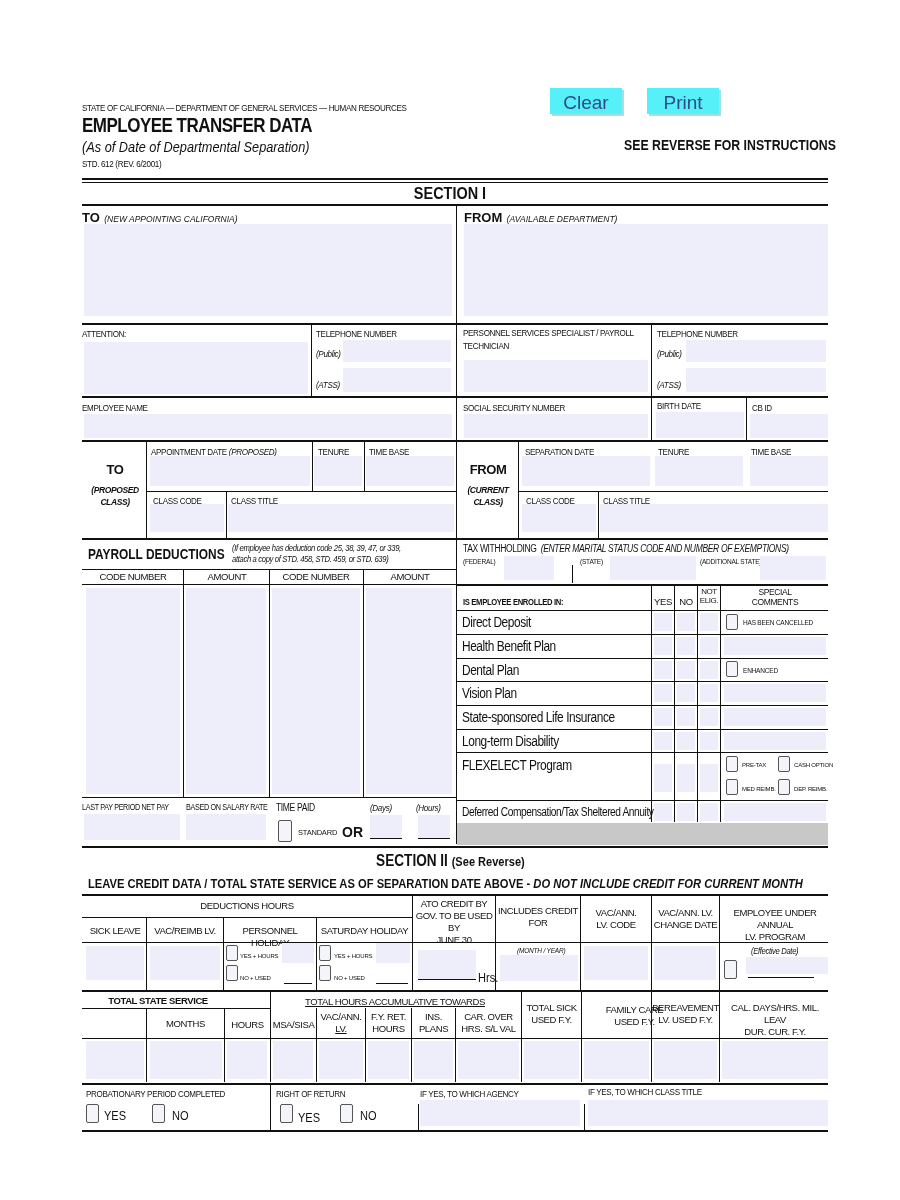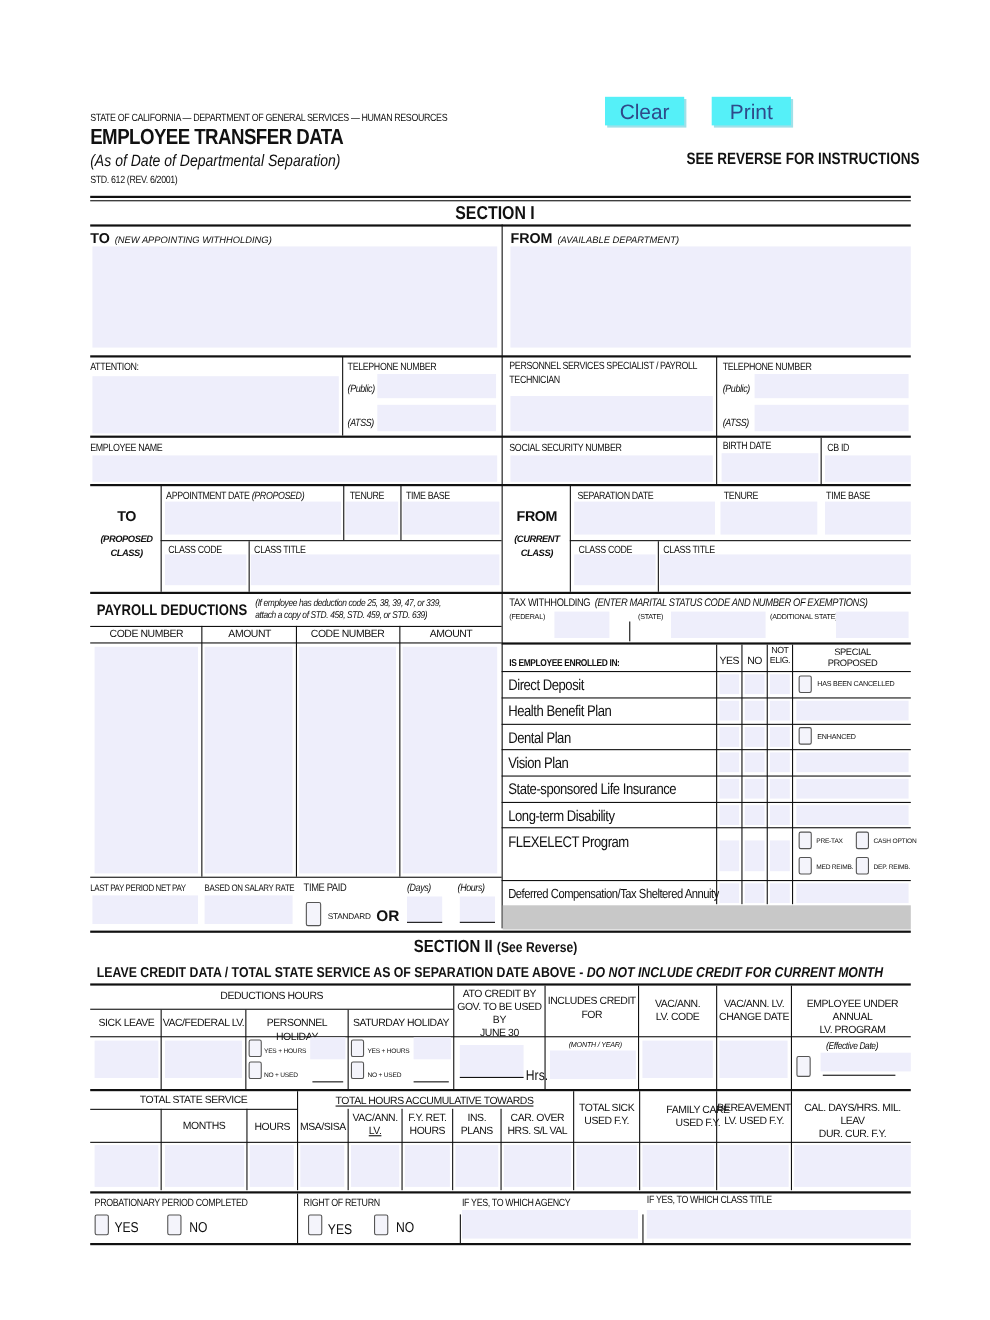--- a/index.html
+++ b/index.html
@@ -28,21 +28,21 @@
 <div class="btn" style="left:550px;top:88px;width:72px">Clear</div>
 <div class="btn" style="left:647px;top:88px;width:72px">Print</div>
 <div class="abs b" style="left:624px;top:136px;font-size:15px;transform:scaleX(.82);transform-origin:left top;white-space:nowrap">SEE REVERSE FOR INSTRUCTIONS</div>
 
 <div class="hl" style="left:82px;top:178px;width:746px;height:2px"></div>
 <div class="hl" style="left:82px;top:182px;width:746px;height:1px"></div>
 <div class="abs b" style="left:0;width:900px;text-align:center;top:184px;font-size:17px;transform:scaleX(.85)">SECTION I</div>
 <div class="hl" style="left:82px;top:204px;width:746px;height:2px"></div>
 <div class="vl" style="left:456px;top:204px;height:640px"></div>
 
-<div class="abs" style="left:82px;top:208px;white-space:nowrap"><span class="b" style="font-size:13px">TO</span> <span class="it" style="font-size:8.5px">(NEW APPOINTING WITHHOLDING)</span></div>
+<div class="abs" style="left:82px;top:208px;white-space:nowrap"><span class="b" style="font-size:13px">TO</span> <span class="it" style="font-size:8.5px">(NEW APPOINTING CALIFORNIA)</span></div>
 <div class="abs f" style="left:84px;top:224px;width:368px;height:92px"></div>
 <div class="abs" style="left:464px;top:208px;white-space:nowrap"><span class="b" style="font-size:13px">FROM</span> <span class="it" style="font-size:8.5px">(AVAILABLE DEPARTMENT)</span></div>
 <div class="abs f" style="left:464px;top:224px;width:364px;height:92px"></div>
 
 <div class="hl" style="left:82px;top:323px;width:746px;height:2px"></div>
 <div class="abs t" style="left:82px;top:328px">ATTENTION:</div>
 <div class="abs f" style="left:84px;top:342px;width:224px;height:52px"></div>
 <div class="vl" style="left:311px;top:324px;height:72px"></div>
 <div class="abs t" style="left:316px;top:328px">TELEPHONE NUMBER</div>
 <div class="abs t it" style="left:316px;top:348px">(Public)</div>
@@ -157,21 +157,21 @@
 <div class="vl" style="left:697px;top:586px;height:236px"></div>
 <div class="vl" style="left:720px;top:586px;height:236px"></div>
 <div class="abs tc" style="left:652px;top:596px;width:22px">YES</div>
 <div class="abs tc" style="left:675px;top:596px;width:22px">NO</div>
 <div class="abs tc" style="left:698px;top:587px;width:22px;font-size:8px;line-height:9px">
     <div>NOT</div>
     <div>ELIG.</div>
   </div>
 <div class="abs tc" style="left:722px;top:587px;width:106px;font-size:8.5px;line-height:10px">
     <div>SPECIAL</div>
-    <div>PROPOSED</div>
+    <div>COMMENTS</div>
   </div>
 <div class="hl" style="left:456px;top:610px;width:372px;height:1px"></div>
 
 <div class="abs enr" style="left:462px;top:614px">Direct Deposit</div>
 <div class="abs f" style="left:654px;top:613px;width:18px;height:18px"></div>
 <div class="abs f" style="left:677px;top:613px;width:18px;height:18px"></div>
 <div class="abs f" style="left:700px;top:613px;width:18px;height:18px"></div>
 <div class="cbs" style="left:726px;top:614px"></div>
 <div class="abs tiny" style="left:743px;top:619px">HAS BEEN CANCELLED</div>
 <div class="hl" style="left:456px;top:634px;width:372px;height:1px"></div>
@@ -244,21 +244,21 @@
 <div class="vl" style="left:412px;top:896px;height:94px"></div>
 <div class="vl" style="left:495px;top:896px;height:94px"></div>
 <div class="vl" style="left:580px;top:896px;height:94px"></div>
 <div class="vl" style="left:651px;top:896px;height:94px"></div>
 <div class="vl" style="left:719px;top:896px;height:94px"></div>
 <div class="vl" style="left:146px;top:918px;height:72px"></div>
 <div class="vl" style="left:223px;top:918px;height:72px"></div>
 <div class="vl" style="left:316px;top:918px;height:72px"></div>
 
 <div class="abs tc" style="left:84px;top:925px;width:62px">SICK LEAVE</div>
-<div class="abs tc" style="left:147px;top:925px;width:76px">VAC/FEDERAL LV.</div>
+<div class="abs tc" style="left:147px;top:925px;width:76px">VAC/REIMB LV.</div>
 <div class="abs tc" style="left:224px;top:925px;width:92px">PERSONNEL HOLIDAY</div>
 <div class="abs tc" style="left:317px;top:925px;width:95px">SATURDAY HOLIDAY</div>
 <div class="abs tc" style="left:413px;top:898px;width:82px;line-height:12px">
     <div>ATO CREDIT BY</div>
     <div>GOV. TO BE USED BY</div>
     <div>JUNE 30</div>
   </div>
 <div class="abs tc" style="left:496px;top:905px;width:84px">
     <div>INCLUDES CREDIT</div>
     <div>FOR</div>
@@ -297,21 +297,21 @@
 <div class="abs f" style="left:500px;top:955px;width:78px;height:26px"></div>
 <div class="abs f" style="left:584px;top:946px;width:64px;height:34px"></div>
 <div class="abs f" style="left:654px;top:946px;width:62px;height:34px"></div>
 <div class="cb" style="left:724px;top:960px"></div>
 <div class="abs t it" style="left:751px;top:946px;font-size:9px">(Effective Date)</div>
 <div class="abs f" style="left:746px;top:957px;width:82px;height:17px"></div>
 <div class="hl" style="left:748px;top:977px;width:66px;height:1px"></div>
 
 <div class="hl" style="left:82px;top:990px;width:746px;height:2px"></div>
 
-<div class="abs tc b" style="left:84px;top:995px;width:184px;font-weight:normal">TOTAL STATE SERVICE</div>
+<div class="abs tc b" style="left:66px;top:995px;width:184px;font-weight:bold">TOTAL STATE SERVICE</div>
 <div class="abs tc" style="left:270px;top:996px;width:250px;text-decoration:underline">TOTAL HOURS ACCUMULATIVE TOWARDS</div>
 <div class="hl" style="left:82px;top:1008px;width:188px;height:1px"></div>
 <div class="vl" style="left:270px;top:992px;height:90px"></div>
 <div class="vl" style="left:146px;top:1008px;height:74px"></div>
 <div class="vl" style="left:224px;top:1008px;height:74px"></div>
 <div class="vl" style="left:316px;top:1008px;height:74px"></div>
 <div class="vl" style="left:365px;top:1008px;height:74px"></div>
 <div class="vl" style="left:411px;top:1008px;height:74px"></div>
 <div class="vl" style="left:455px;top:1008px;height:74px"></div>
 <div class="vl" style="left:521px;top:992px;height:90px"></div>

